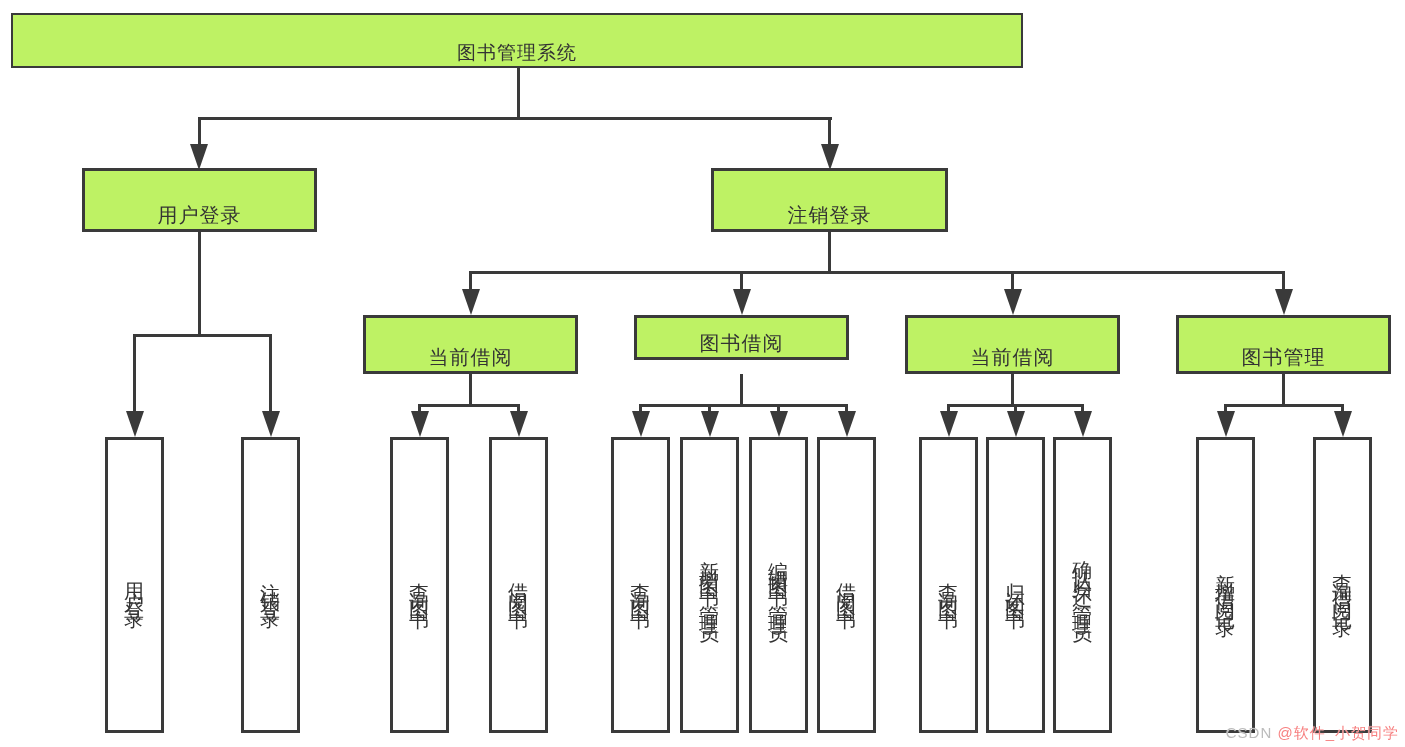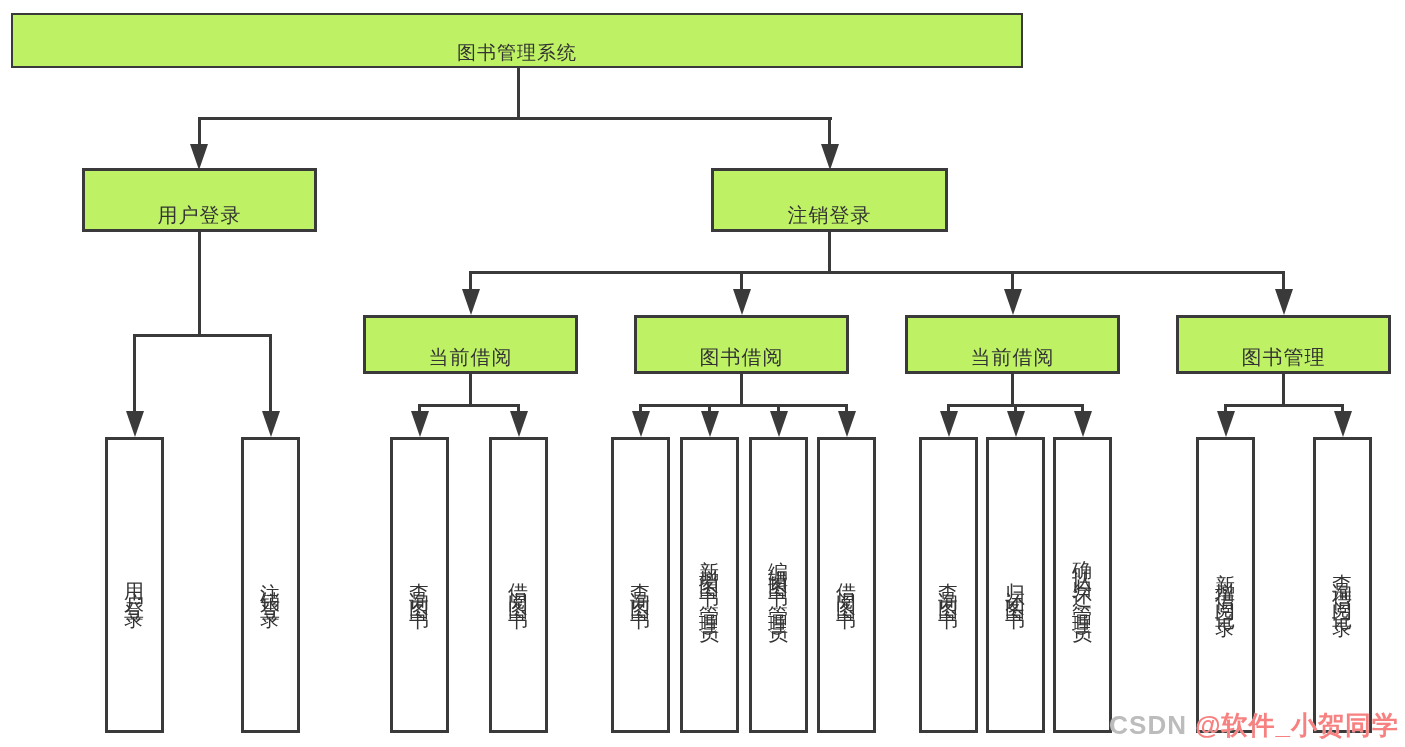--- a/index.html
+++ b/index.html
@@ -33,21 +33,21 @@
   
   .ln{position:absolute;background:var(--line);}
   .arrow{
     position:absolute;width:0;height:0;
     border-left:9px solid transparent;border-right:9px solid transparent;
     border-top:26px solid var(--line);
   }
   
   .watermark{
     position:absolute;right:6px;bottom:4px;
-    font-size:26px;font-weight:bold;letter-spacing:1px;white-space:nowrap;margin-left:46px;
+    font-size:15px;font-weight:normal;letter-spacing:1px;white-space:nowrap;margin-left:46px;
   }
   .wm-prefix{color:#bcbcbc;text-shadow:0 0 1px #ffffff;}
   .wm-handle{color:#f78181;text-shadow:0 0 1px #ffffff;}
 </style>
 </head>
 <body>
 
 <div class="canvas">
 
   <div class="node root" style="left:11px;top:13px;width:1012px;height:55px;">
@@ -82,21 +82,21 @@
   <div class="ln" style="left:740px;top:272px;width:3px;height:19px;"></div>
   <div class="arrow" style="left:732.5px;top:289px;"></div>
   <div class="ln" style="left:1011px;top:272px;width:3px;height:19px;"></div>
   <div class="arrow" style="left:1003.5px;top:289px;"></div>
   <div class="ln" style="left:1282px;top:272px;width:3px;height:19px;"></div>
   <div class="arrow" style="left:1274.5px;top:289px;"></div>
 
   <div class="node" style="left:363px;top:315px;width:215px;height:59px;">
     <span>当前借阅</span>
   </div>
-  <div class="node" style="left:634px;top:315px;width:215px;height:59px;">
+  <div class="node" style="left:634px;top:315px;width:215px;height:45px;">
     <span>图书借阅</span>
   </div>
   <div class="node" style="left:905px;top:315px;width:215px;height:59px;">
     <span>当前借阅</span>
   </div>
   <div class="node" style="left:1176px;top:315px;width:215px;height:59px;">
     <span>图书管理</span>
   </div>
 
   <div class="ln" style="left:469px;top:374px;width:3px;height:32px;"></div>

